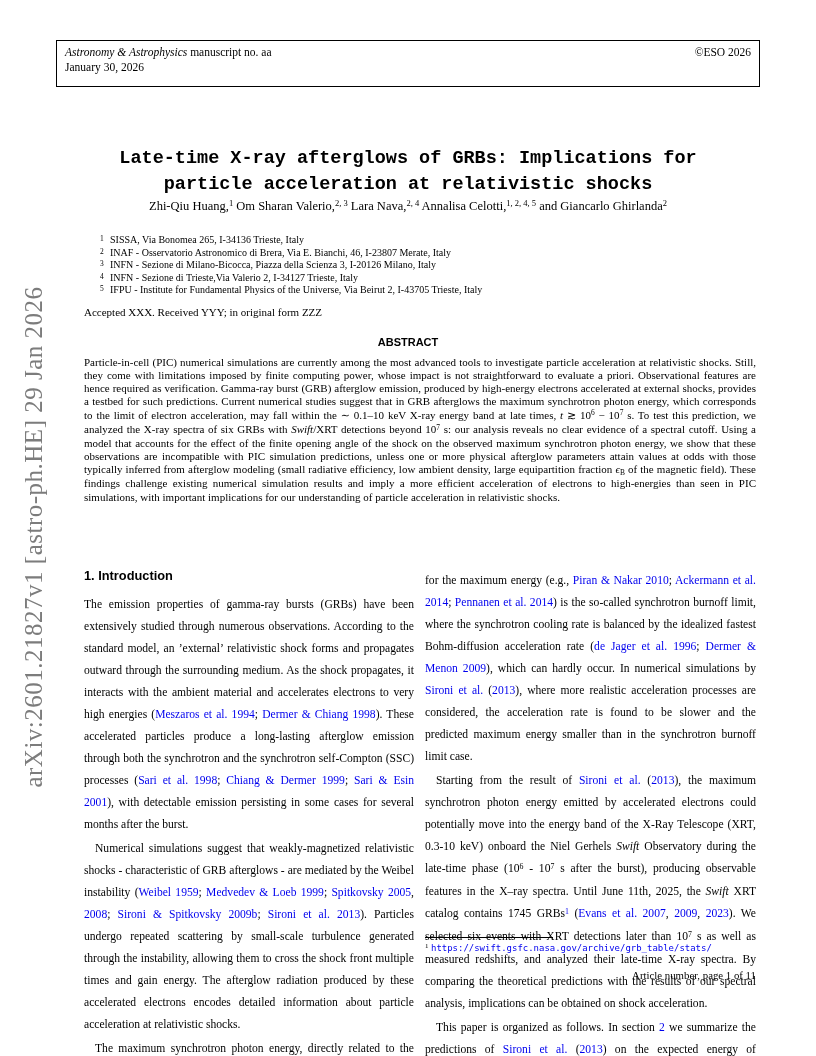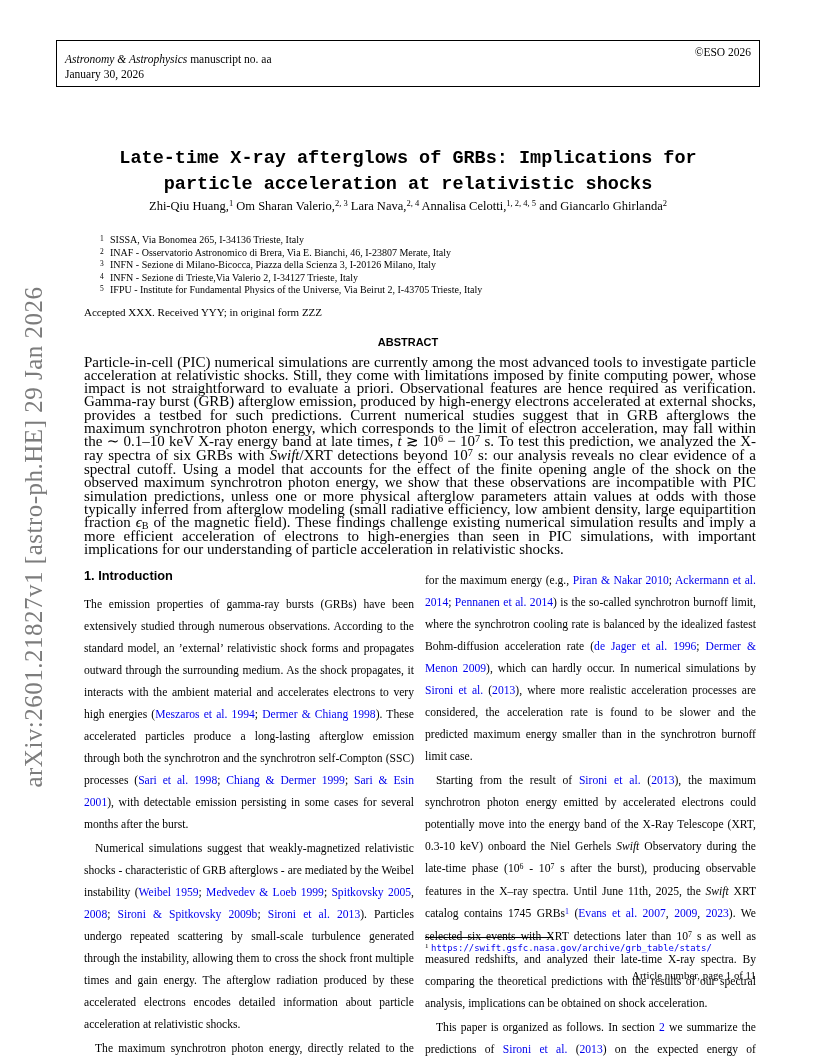--- a/index.html
+++ b/index.html
@@ -5,21 +5,21 @@
   html,body { margin:0; padding:0; background:#e8e8e8; }
   .page {
     position:relative; width:816px; height:1056px; margin:0 auto;
     background:#ffffff; overflow:hidden; color:#000;
     font-family:"Liberation Serif", serif;
   }
   
   .header-box {
     position:absolute; left:56px; top:40px; width:704px; height:47px;
     box-sizing:border-box; border:1px solid #000;
-    padding:11px 8px; font-size:11.5px; line-height:14.5px;
+    padding:4px 8px; font-size:11.5px; line-height:14.5px;
   }
   .header-copyright { position:absolute; right:8px; top:4px; }
   .sg-i { font-style:italic; }
   
   .arxiv-banner {
     position:absolute; left:-228px; top:520px; width:530px; height:34px;
     transform:rotate(-90deg); text-align:center;
     font-size:25px; color:#7c7c7c; letter-spacing:0.5px;
     font-family:"Liberation Serif", serif; white-space:nowrap;
   }
@@ -40,21 +40,21 @@
   .aff-item { position:relative; padding-left:10px; }
   .aff-num { position:absolute; left:0; top:-1px; font-size:7.5px; }
   .history { position:absolute; left:84px; top:306px; font-size:11px; }
   
   .abs-heading {
     position:absolute; left:72px; top:336px; width:672px; text-align:center;
     font-family:"Liberation Sans", sans-serif; font-weight:bold; font-size:11px;
   }
   .abs-body {
     position:absolute; left:84px; top:356px; width:672px;
-    font-size:15px; line-height:13.15px; text-align:justify;
+    font-size:11px; line-height:13.15px; text-align:justify;
   }
   .keywords { position:absolute; left:84px; top:549px; width:672px; font-size:11px; }
   .kw-label { font-family:"Liberation Sans", sans-serif; font-weight:bold; }
   
   .col-left  { position:absolute; left:84px;  top:568px; width:330px; }
   .col-right { position:absolute; left:425px; top:570px; width:331px; }
   .section-heading {
     font-family:"Liberation Sans", sans-serif; font-weight:bold;
     font-size:12.8px; margin:0 0 11px 0;
   }

